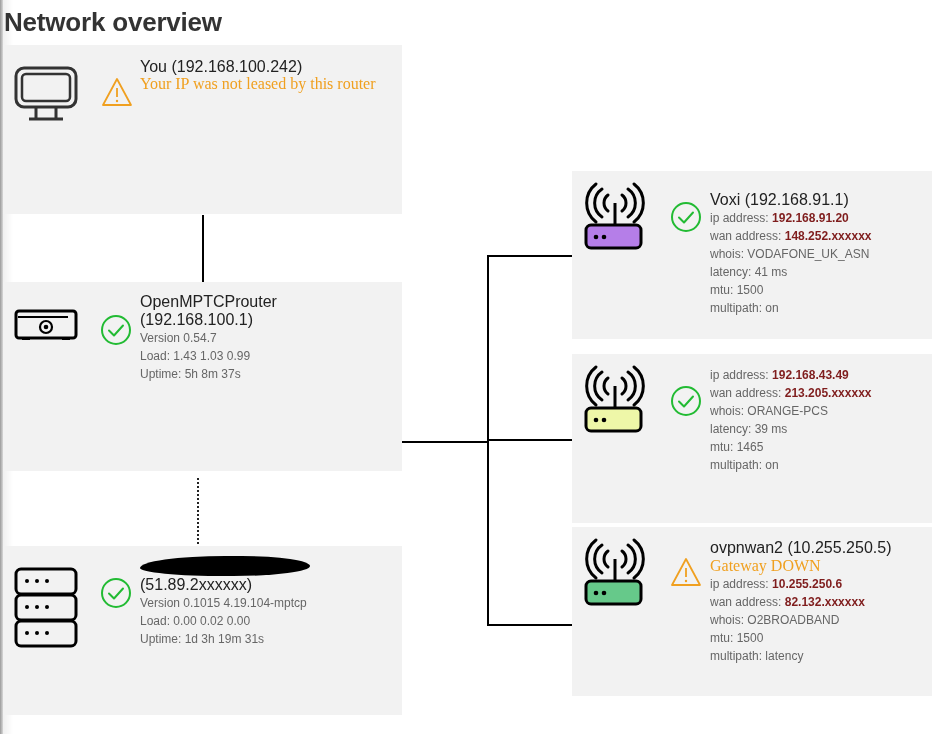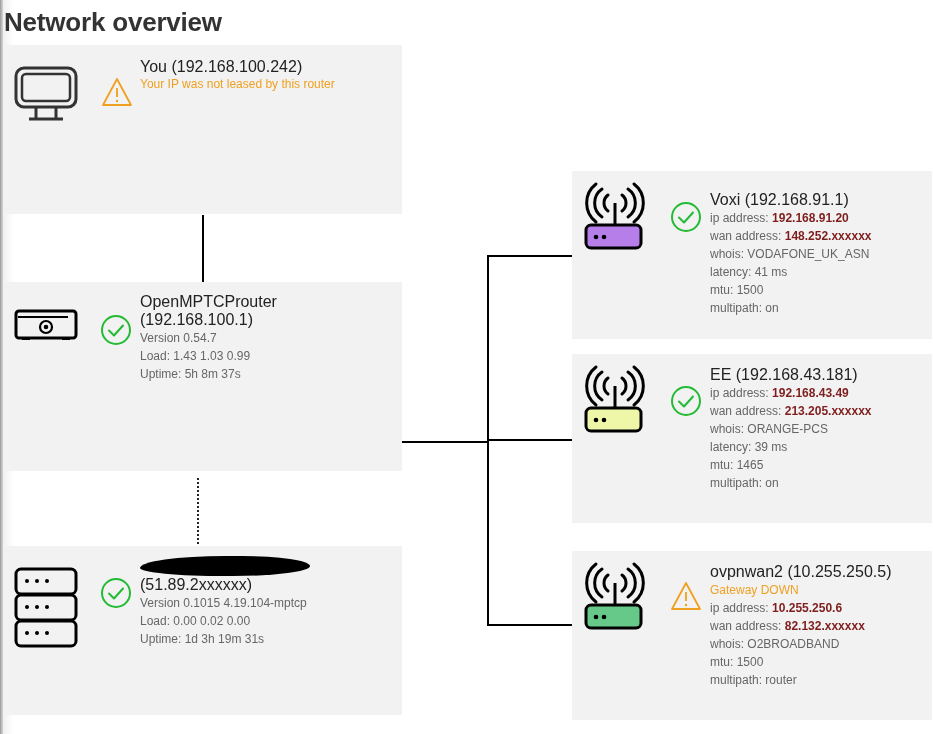--- a/index.html
+++ b/index.html
@@ -29,21 +29,21 @@
     .card .status { position: absolute; width: 32px; height: 32px; }
     .card .info { position: absolute; }
     .card .title {
       font-size: 16px; font-weight: normal; color: #222222; line-height: 18px;
       margin: 0;
     }
     .card .line {
       font-size: 12px; color: #666666; line-height: 18px;
     }
     .card .line b { color: #7f1d1d; font-weight: bold; }
-    .card .warn-text { font-size: 12px; color: #f0a020; line-height: 16px; }
+    .card .warn-text { font-size: 16px; color: #f0a020; line-height: 16px; font-family: Liberation Serif, serif; }
     .connector { position: absolute; background: #000000; }
     .dotted {
       position: absolute; width: 0;
       border-left: 2px dotted #222222;
     }
     .redaction {
       position: absolute; background: #000000;
       border-radius: 50% 40% 45% 50% / 60% 50% 50% 40%;
     }
   </style>
@@ -191,31 +191,30 @@
         <circle cx="21" cy="56" r="2.3" fill="#000"></circle>
     </svg>
   </div>
   <div class="status" style="left:98px; top:31px;">
     <svg width="32" height="32" viewBox="0 0 32 32">
       <circle cx="16" cy="16" r="14" fill="none" stroke="#22bb33" stroke-width="2"></circle>
       <path d="M9 16.5 L14 21.5 L23 11.5" fill="none" stroke="#22bb33" stroke-width="2" stroke-linecap="round" stroke-linejoin="round"></path>
     </svg>
   </div>
   <div class="info" style="left:138px; top:12px; width:220px;">
-    <div class="title">EE (192.168.43.181)</div>
     <div class="line"><span>ip address: </span><b>192.168.43.49</b></div>
     <div class="line"><span>wan address: </span><b>213.205.xxxxxx</b></div>
     <div class="line">whois: ORANGE-PCS</div>
     <div class="line">latency: 39 ms</div>
     <div class="line">mtu: 1465</div>
     <div class="line">multipath: on</div>
   </div>
 </div>
 
-<div class="card" style="left:572px; top:551px; width:360px; height:169px;">
+<div class="card" style="left:572px; top:527px; width:360px; height:169px;">
   <div class="icon-box" style="left:11px; top:10px; width:62px; height:70px;">
     <svg width="62" height="70" viewBox="0 0 62 70">
       <path d="M25 14 A10 10 0 0 0 25 30" fill="none" stroke="#000" stroke-width="3" stroke-linecap="round"></path>
       <path d="M19 8 A17 17 0 0 0 19 36" fill="none" stroke="#000" stroke-width="3" stroke-linecap="round"></path>
       <path d="M13 3 A24 24 0 0 0 13 41" fill="none" stroke="#000" stroke-width="3" stroke-linecap="round"></path>
       <path d="M39 14 A10 10 0 0 1 39 30" fill="none" stroke="#000" stroke-width="3" stroke-linecap="round"></path>
       <path d="M45 8 A17 17 0 0 1 45 36" fill="none" stroke="#000" stroke-width="3" stroke-linecap="round"></path>
       <path d="M51 3 A24 24 0 0 1 51 41" fill="none" stroke="#000" stroke-width="3" stroke-linecap="round"></path>
       <line x1="32" y1="22" x2="32" y2="44" stroke="#000" stroke-width="3"></line>
       <rect x="3" y="44" width="55" height="23" rx="5" ry="5" fill="#66c98a" stroke="#000" stroke-width="3"></rect>
@@ -230,15 +229,15 @@
       <circle cx="16" cy="25" r="1.2" fill="#f0a020"></circle>
     </svg>
   </div>
   <div class="info" style="left:138px; top:12px; width:220px;">
     <div class="title">ovpnwan2 (10.255.250.5)</div>
     <div class="warn-text" style="line-height:18px;">Gateway DOWN</div>
     <div class="line"><span>ip address: </span><b>10.255.250.6</b></div>
     <div class="line"><span>wan address: </span><b>82.132.xxxxxx</b></div>
     <div class="line">whois: O2BROADBAND</div>
     <div class="line">mtu: 1500</div>
-    <div class="line">multipath: router</div>
+    <div class="line">multipath: latency</div>
   </div>
 </div>
 
 </body></html>

